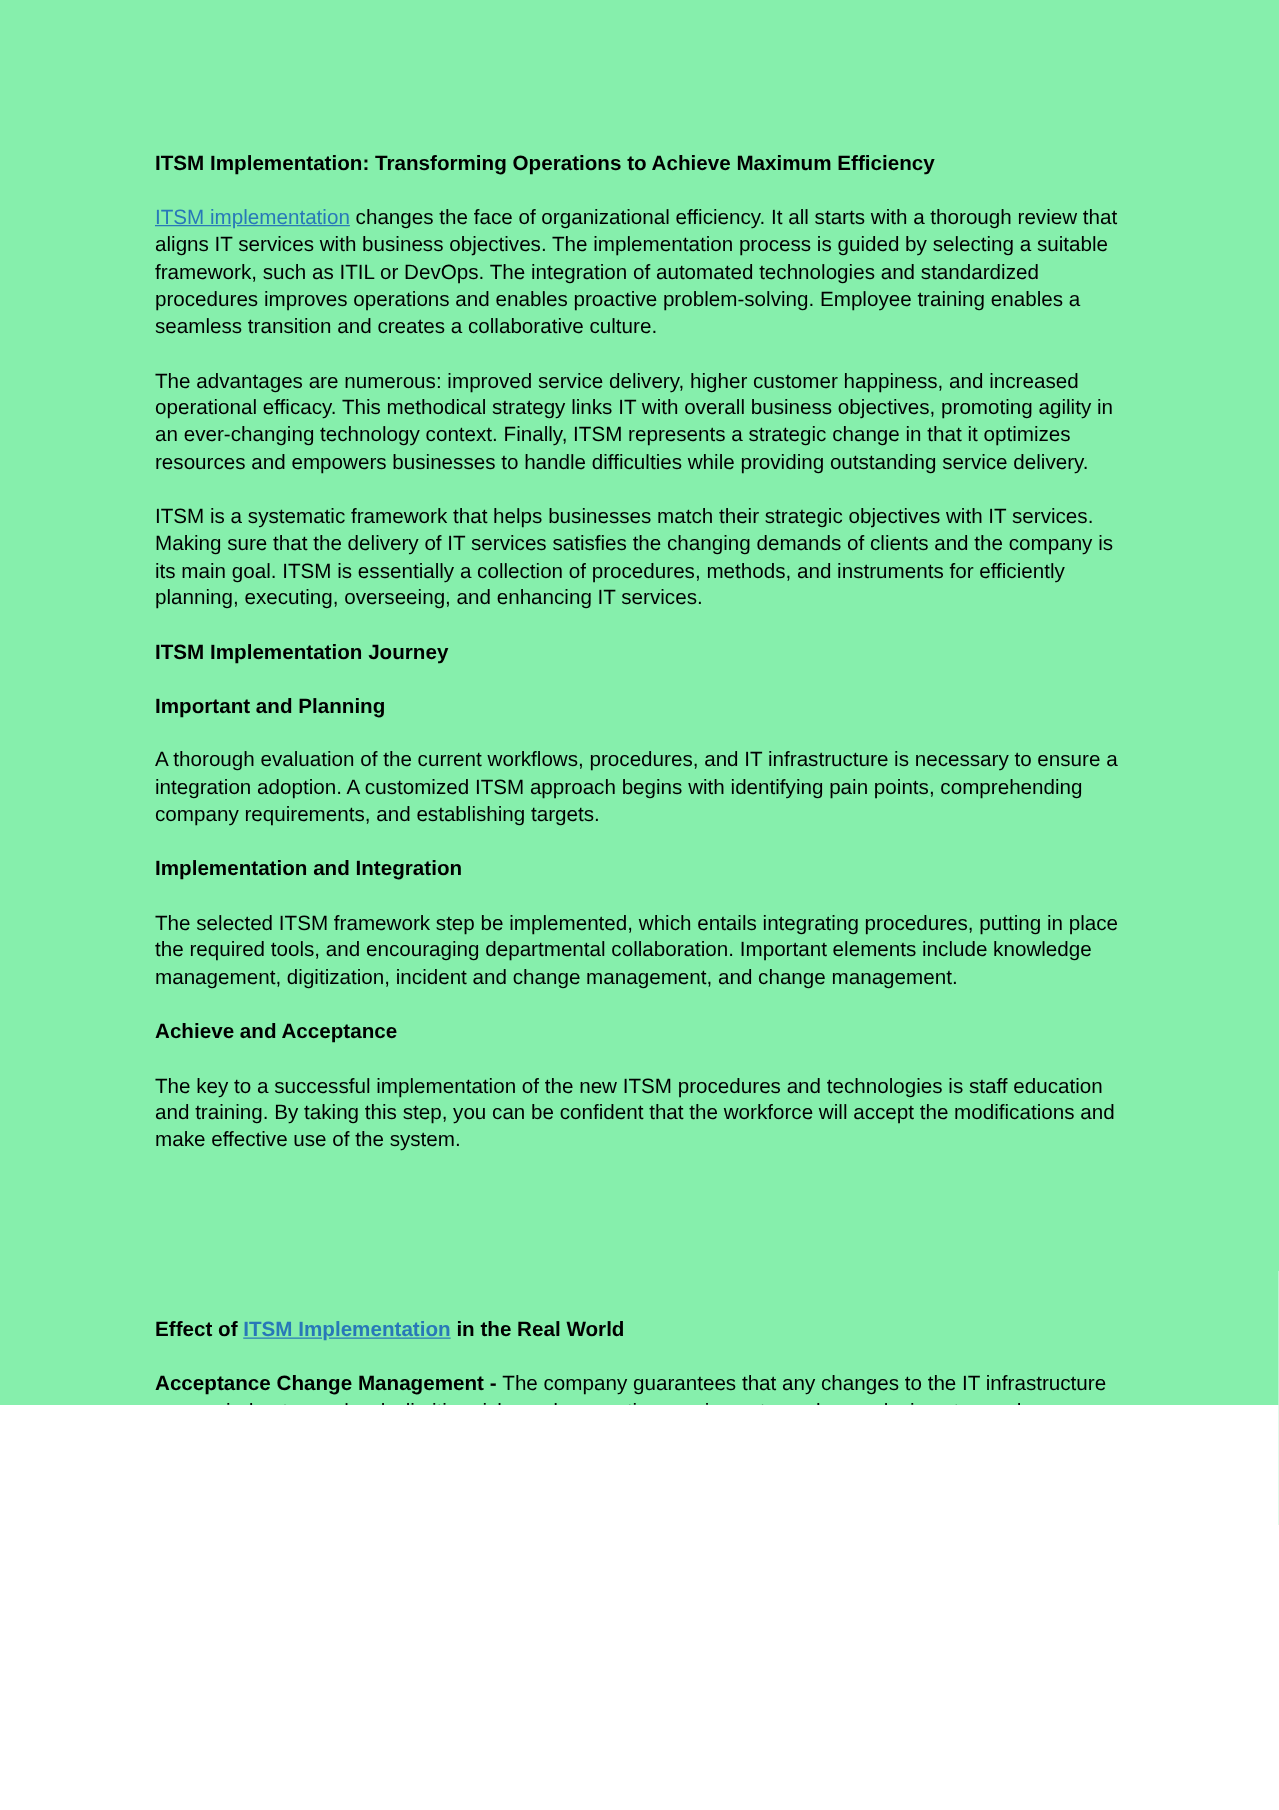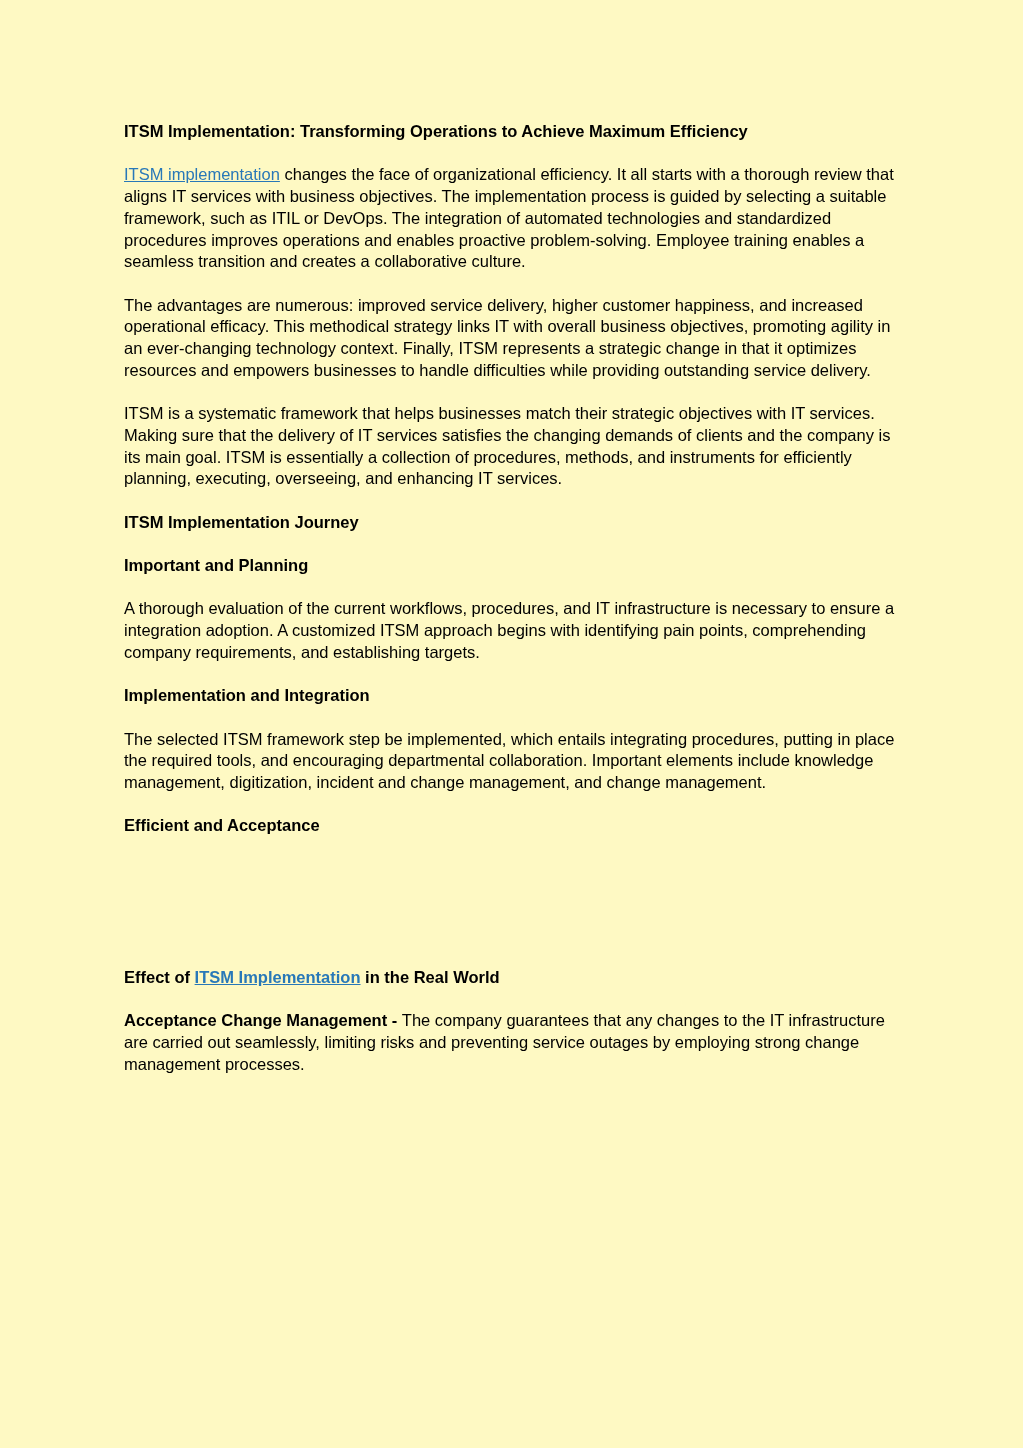--- a/index.html
+++ b/index.html
@@ -3,22 +3,22 @@
 <meta charset="utf-8">
 <style>
   html, body {
     margin: 0;
     padding: 0;
     background: #ffffff;
   }
   .page {
     position: relative;
     width: 1023px;
-    height: 1448px;
-    background: #fef9c3;
+    height: 1124px;
+    background: #86efac;
     overflow: hidden;
     font-family: "Liberation Sans", "DejaVu Sans", sans-serif;
     color: #000000;
   }
   .content {
     position: absolute;
     left: 124px;
     top: 121px;
     width: 772px;
     font-size: 16.5px;
@@ -57,22 +57,23 @@
     <p class="b">ITSM Implementation Journey</p>
 
     <p class="b">Important and Planning</p>
 
     <p>A thorough evaluation of the current workflows, procedures, and IT infrastructure is necessary to ensure a integration adoption. A customized ITSM approach begins with identifying pain points, comprehending company requirements, and establishing targets.</p>
 
     <p class="b">Implementation and Integration</p>
 
     <p>The selected ITSM framework step be implemented, which entails integrating procedures, putting in place the required tools, and encouraging departmental collaboration. Important elements include knowledge management, digitization, incident and change management, and change management.</p>
 
-    <p class="b">Efficient and Acceptance</p>
+    <p class="b">Achieve and Acceptance</p>
 
+    <p>The key to a successful implementation of the new ITSM procedures and technologies is staff education and training. By taking this step, you can be confident that the workforce will accept the modifications and make effective use of the system.</p>
 
     <div class="spacer"></div>
 
     <p class="b"><span>Effect of </span><a href="#" class="link b">ITSM Implementation</a><span> in the Real World</span></p>
 
 
     <p><span class="b">Acceptance Change Management - </span><span>The company guarantees that any changes to the IT infrastructure are carried out seamlessly, limiting risks and preventing service outages by employing strong change management processes.</span></p>
 
   </div>
 </div>

